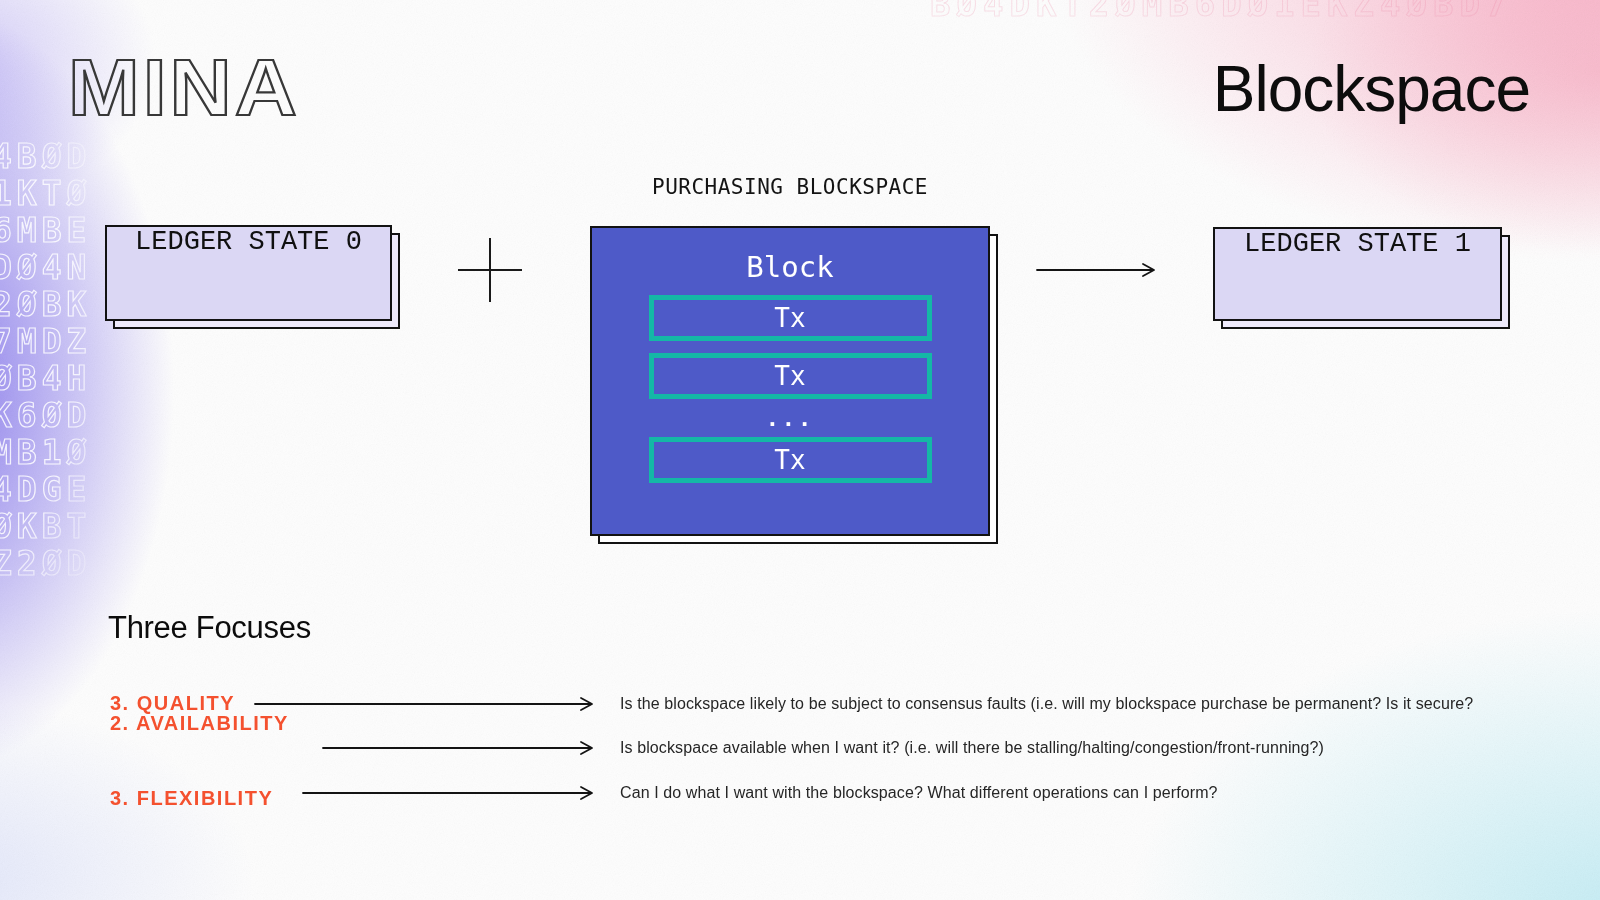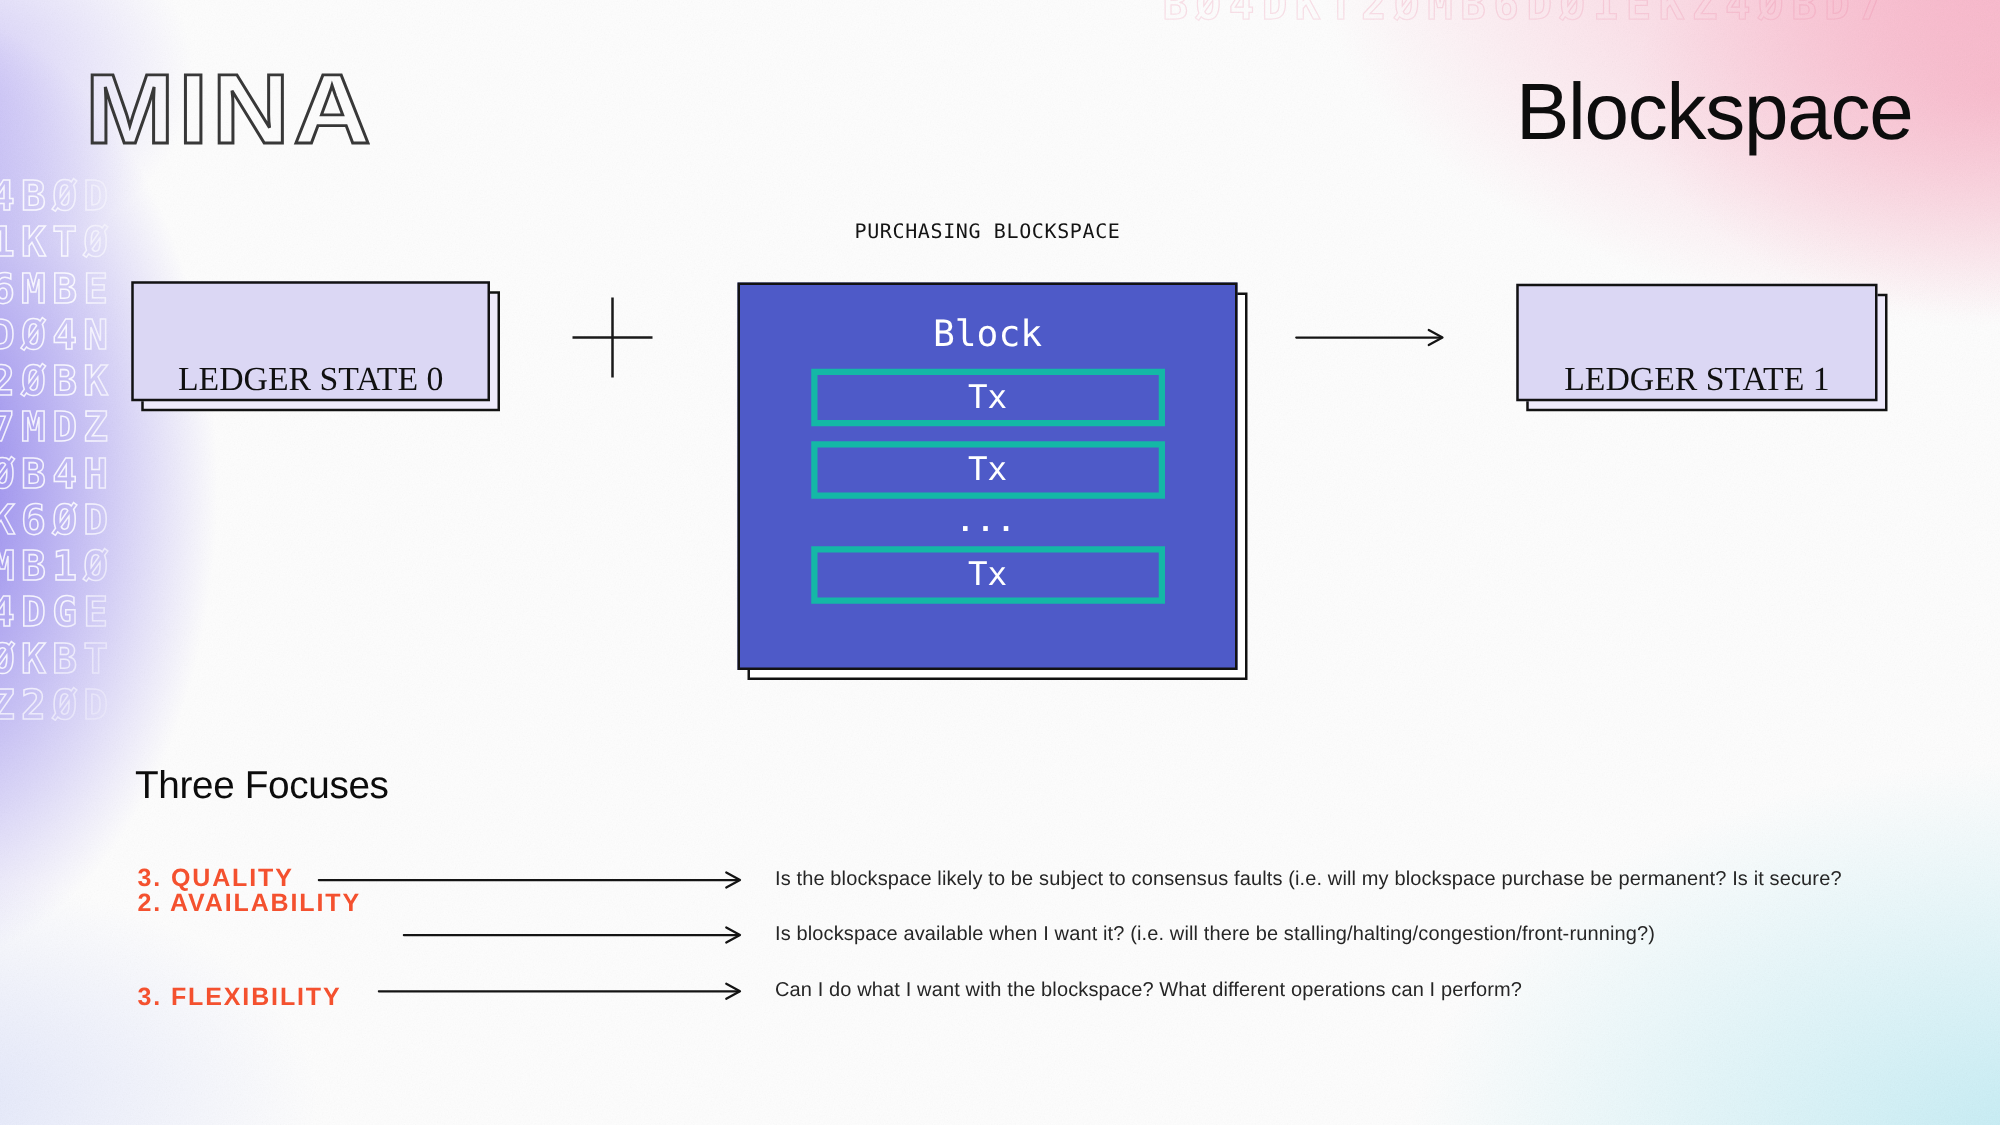--- a/index.html
+++ b/index.html
@@ -48,28 +48,28 @@
     .logo{color:transparent;-webkit-text-stroke:2.4px #383838;}
   }
 
   .page-title{
     position:absolute;right:70px;top:52px;
     font-size:64px;font-weight:400;letter-spacing:-1px;color:#0d0d0d;
   }
 
   .caption{
     position:absolute;left:590px;width:400px;top:175px;text-align:center;
-    font-family:"DejaVu Sans Mono", monospace;font-size:16px;color:#141414;letter-spacing:.5px;
+    font-family:"DejaVu Sans Mono", monospace;font-size:21px;color:#141414;letter-spacing:.5px;
   }
 
   .ledger{
-    position:absolute;display:flex;align-items:flex-end;justify-content:center;
+    position:absolute;display:flex;align-items:flex-start;justify-content:center;
     background:#dbd7f4;border:2px solid #121212;
     box-shadow:8px 8px 0 -2px #eeeafb, 8px 8px 0 0 #121212;
-    font-family:Liberation Serif, serif;font-size:27px;color:#101010;
+    font-family:Liberation Mono, monospace;font-size:27px;color:#101010;
   }
   .ledger0{left:105px;top:225px;width:283px;height:92px;}
   .ledger1{left:1213px;top:227px;width:285px;height:90px;}
 
   .plus{position:absolute;left:458px;top:238px;width:64px;height:64px;}
   .plus::before{content:"";position:absolute;left:31px;top:0;width:2px;height:64px;background:#1a1a1a;}
   .plus::after{content:"";position:absolute;left:0;top:31px;width:64px;height:2px;background:#1a1a1a;}
 
   .block{
     position:absolute;left:590px;top:226px;width:400px;height:310px;box-sizing:border-box;

